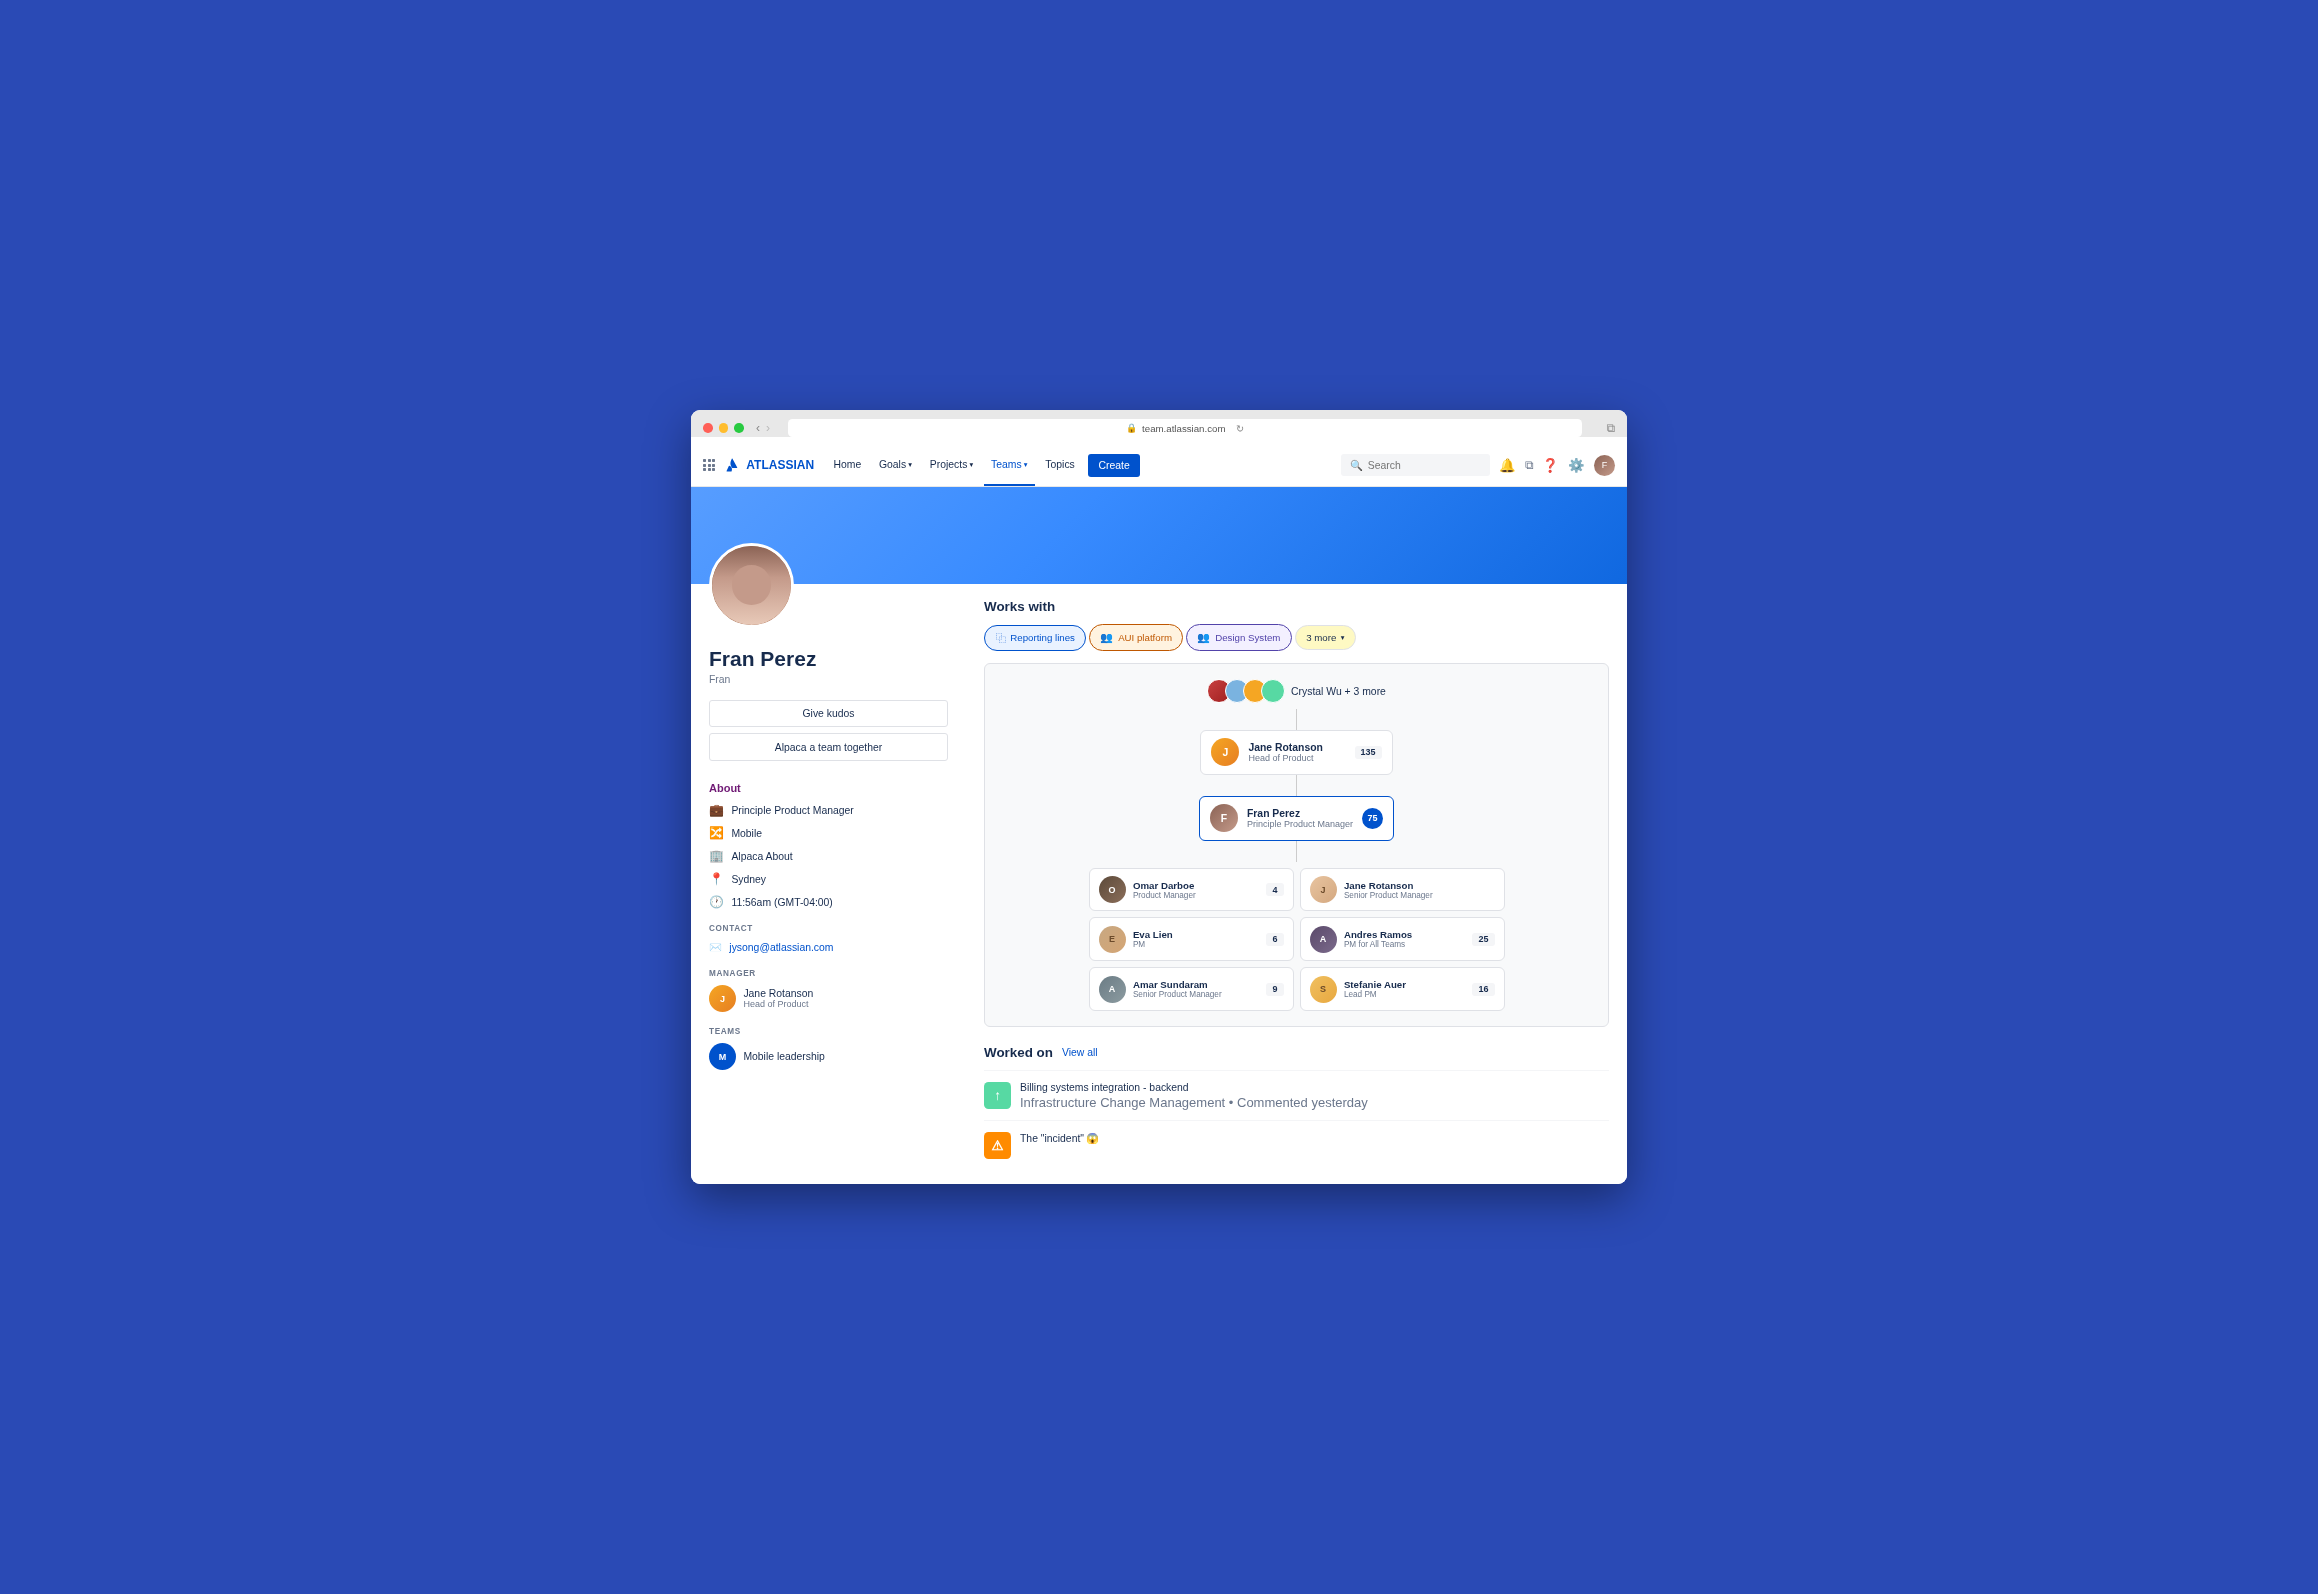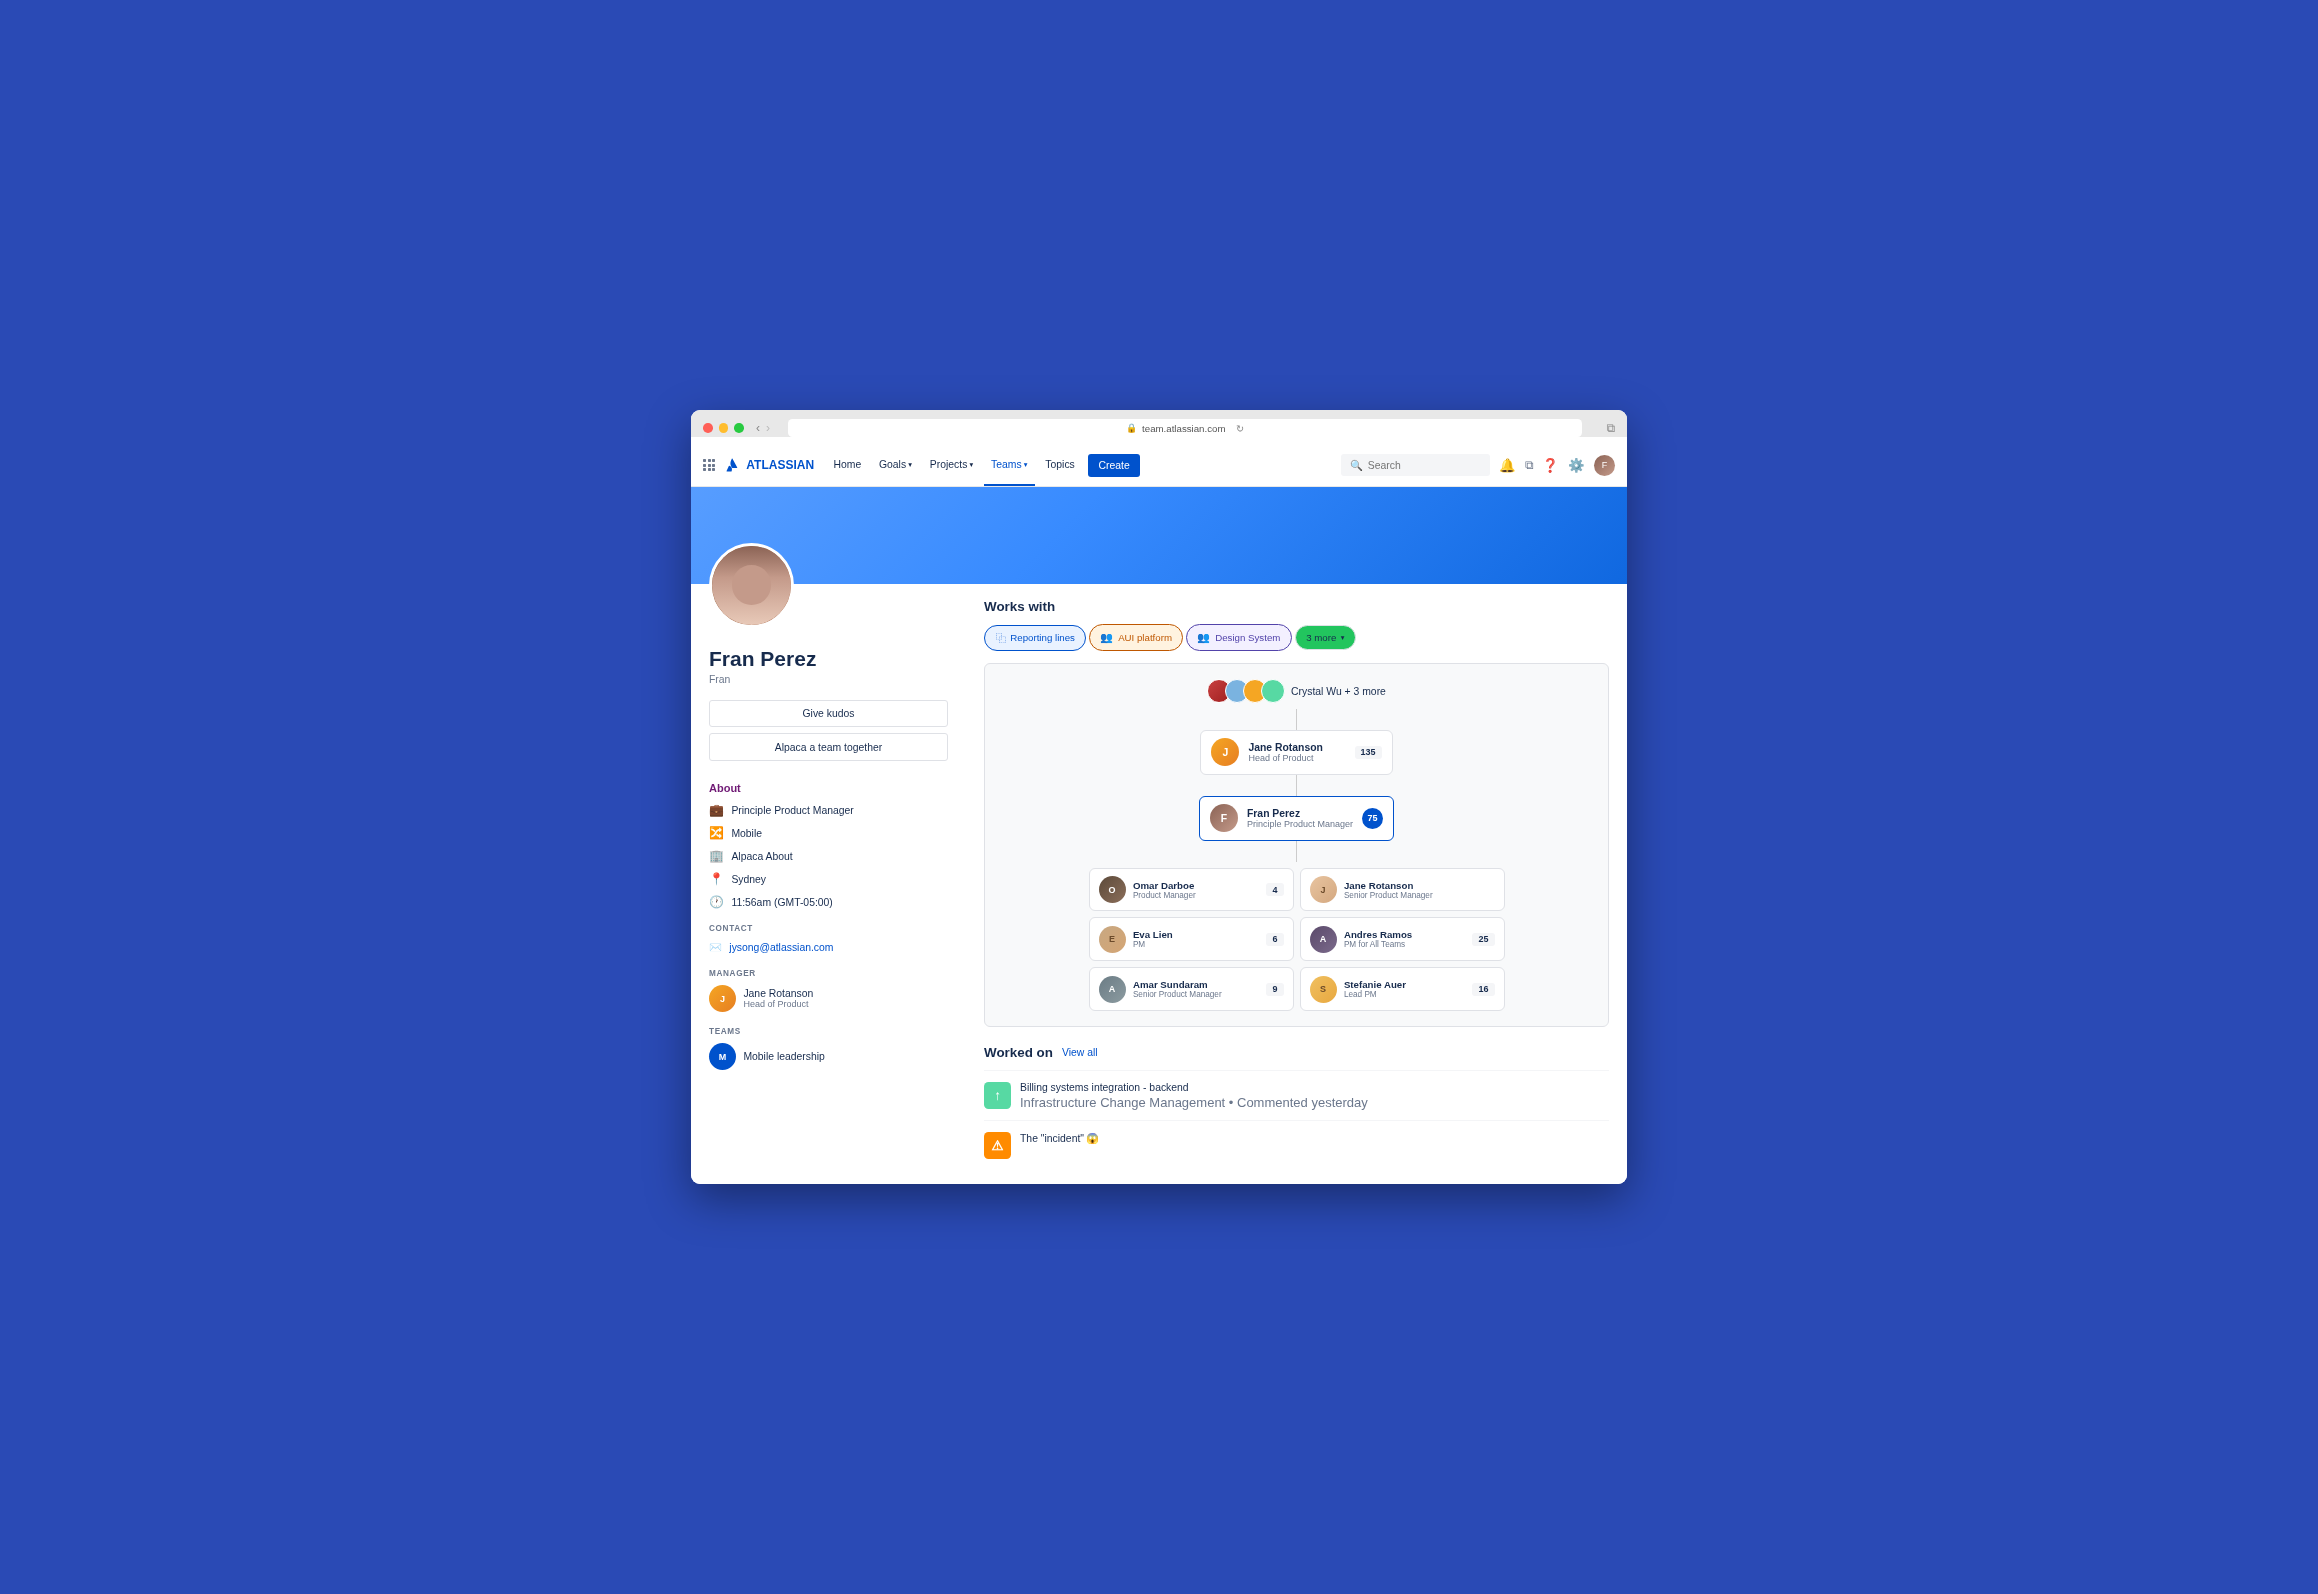--- a/index.html
+++ b/index.html
@@ -267,21 +267,21 @@
       background: #fff3e0;
       color: #bf5700;
       border: 1.5px solid #bf5700;
     }
     .tab-pill.active-purple {
       background: #f3f0ff;
       color: #5243aa;
       border: 1.5px solid #5243aa;
     }
     .tab-pill.more {
-      background: #22c55e;
+      background: #fef9c3;
       color: #172b4d;
       border: 0.7px solid #dfe1e6;
     }
     
     .org-chart-container {
       background: #f8f9fa;
       border: 0.7px solid #dfe1e6;
       border-radius: 6px;
       padding: 15px;
       margin-bottom: 18px;
@@ -537,21 +537,21 @@
       <div class="about-item">
         <span class="about-icon">🏢</span>
         <span>Alpaca About</span>
       </div>
       <div class="about-item">
         <span class="about-icon">📍</span>
         <span>Sydney</span>
       </div>
       <div class="about-item">
         <span class="about-icon">🕐</span>
-        <span>11:56am (GMT-05:00)</span>
+        <span>11:56am (GMT-04:00)</span>
       </div>
 
       <div class="section-label">CONTACT</div>
       <div class="contact-item">
         <span>✉️</span>
         <span>jysong@atlassian.com</span>
       </div>
 
       <div class="section-label">MANAGER</div>
       <div class="manager-item">

